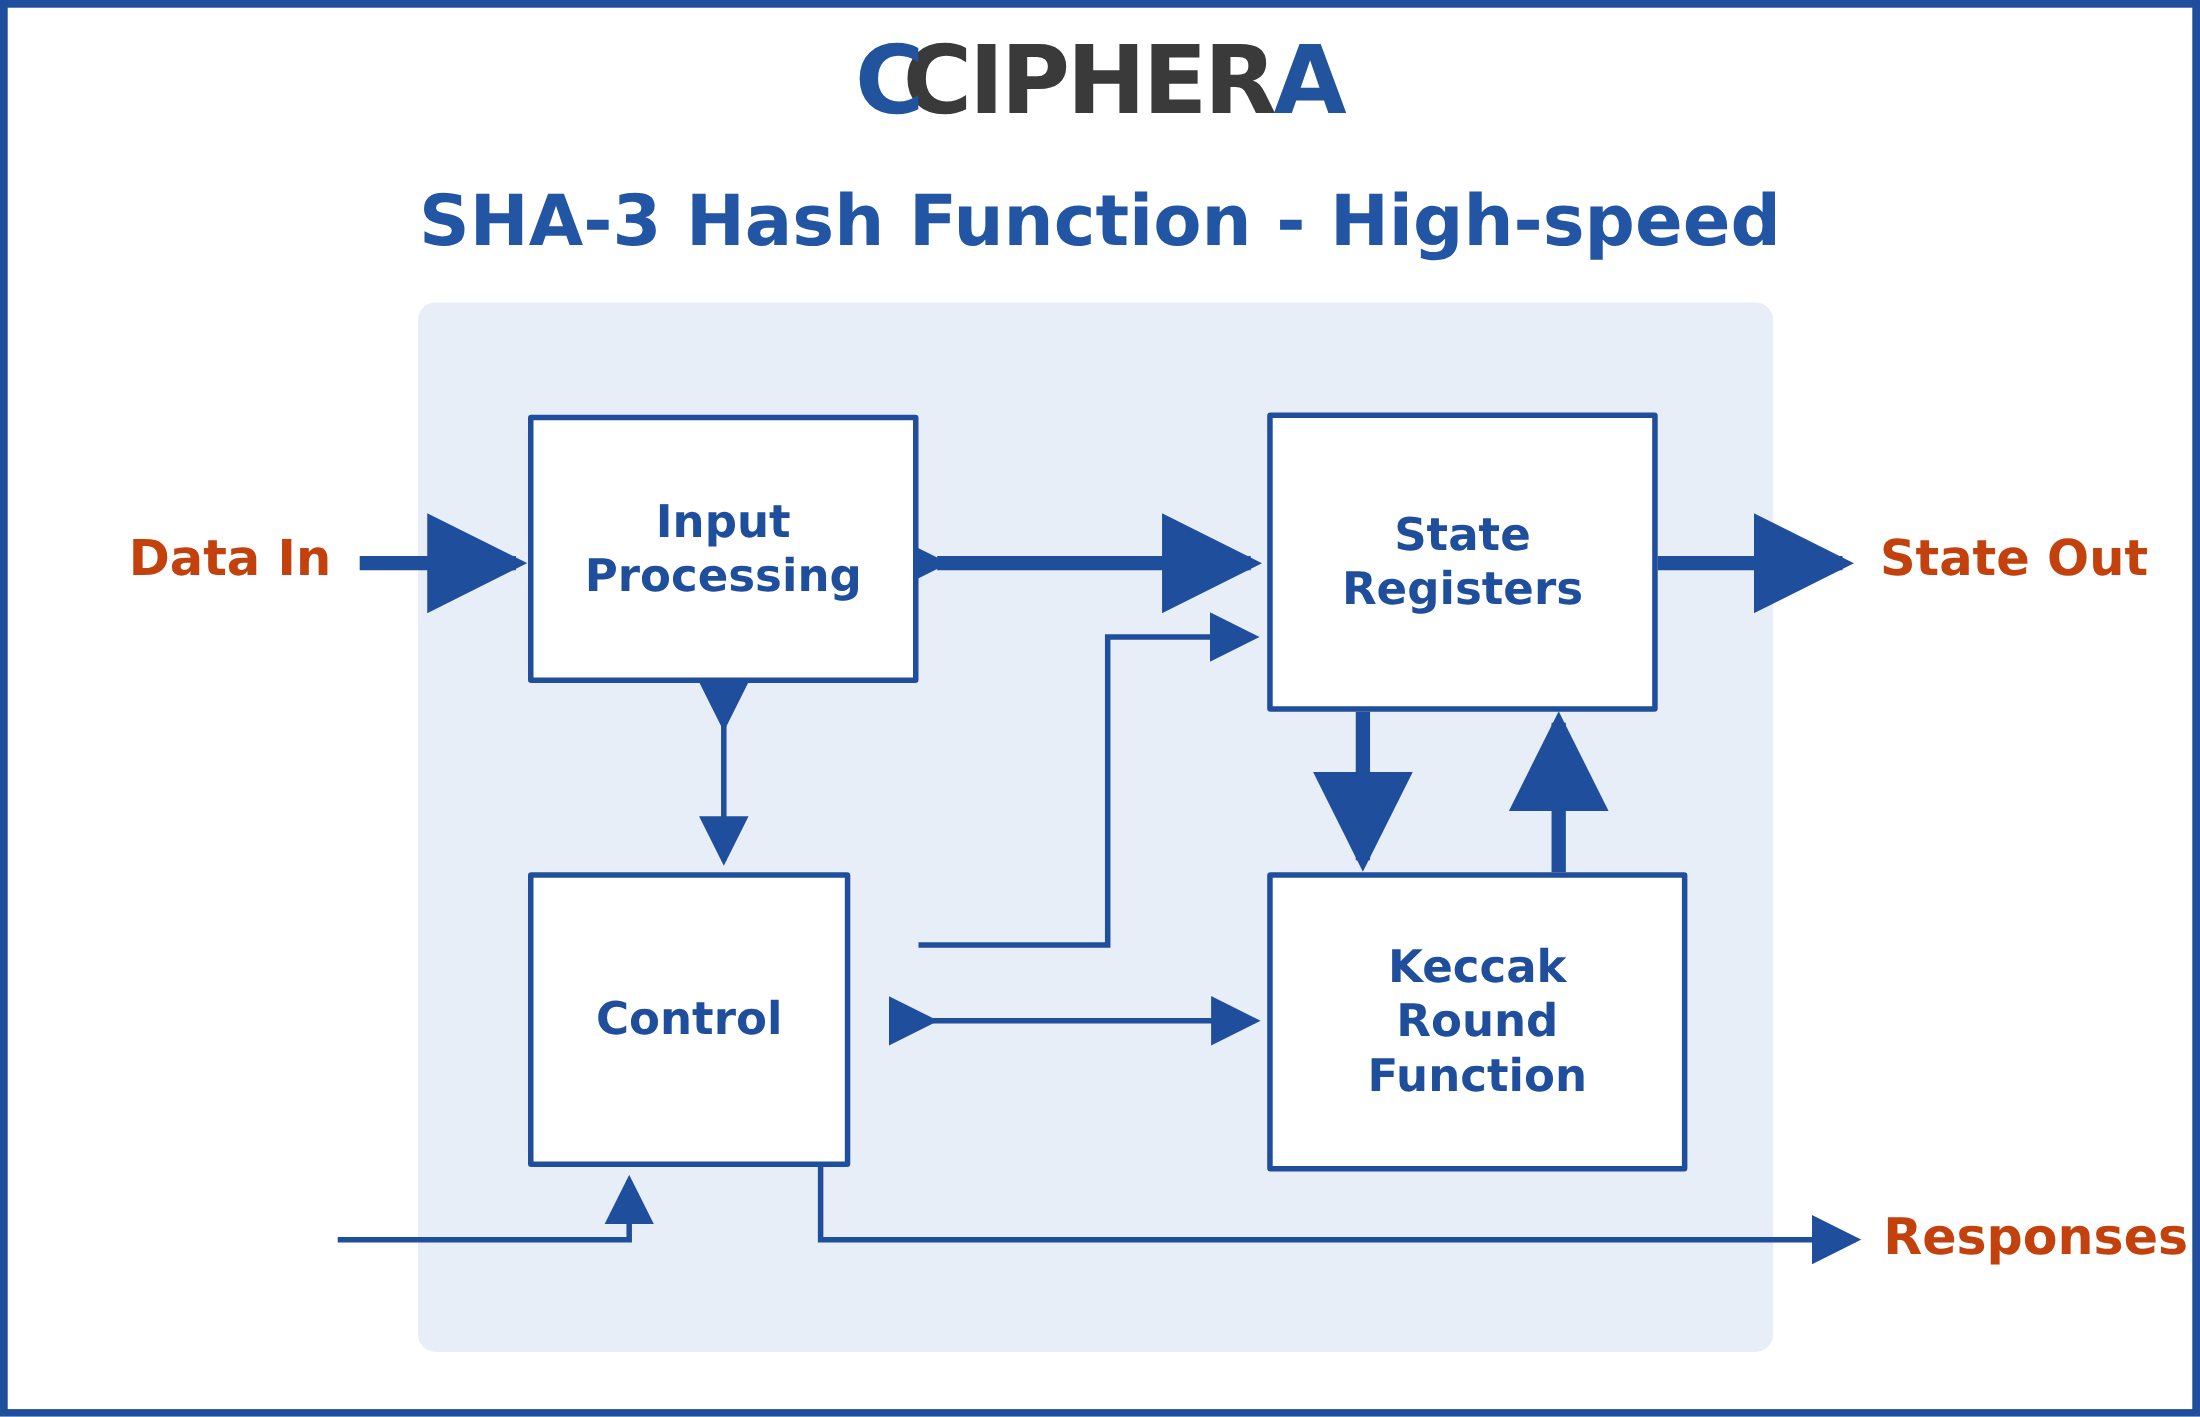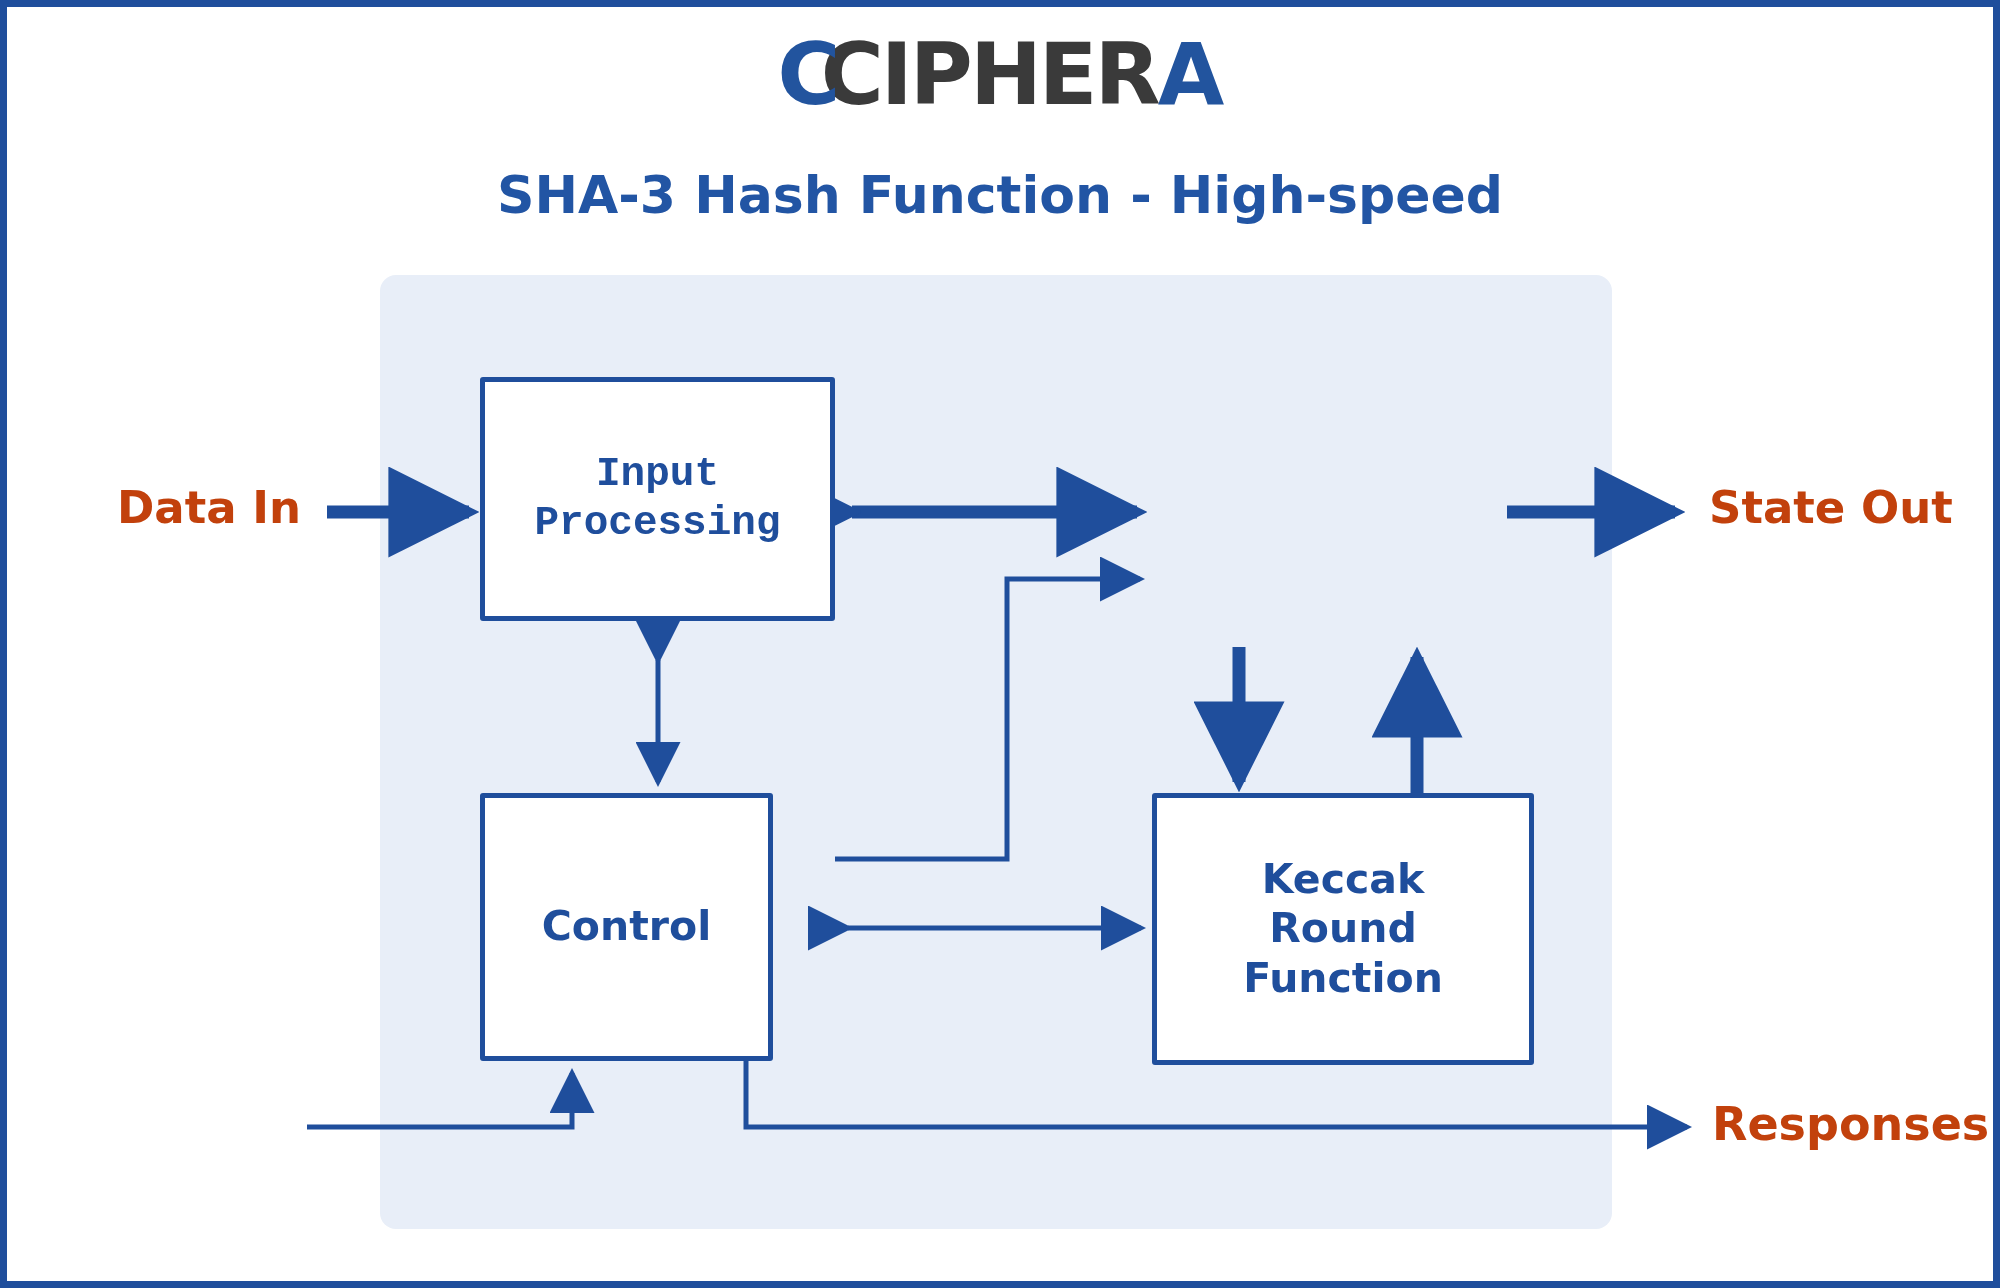--- a/index.html
+++ b/index.html
@@ -56,21 +56,21 @@
   
   #title {
     position: absolute;
     left: 0;
     right: 0;
     top: 160px;
     text-align: center;
     color: #2255a4;
     font-family: "DejaVu Sans", sans-serif;
     font-weight: bold;
-    font-size: 52px;
+    font-size: 64px;
     letter-spacing: 0px;
     line-height: 1.1;
   }
 
   
   #panel {
     position: absolute;
     left: 373px;
     top: 268px;
     width: 1232px;
@@ -89,21 +89,21 @@
     align-items: center;
     justify-content: center;
     text-align: center;
     color: #1f4e9c;
     font-family: "DejaVu Sans", sans-serif;
     font-weight: bold;
     font-size: 41px;
     line-height: 1.2;
     box-sizing: border-box;
   }
-  #block-input    { left: 473px;  top: 370px;  width: 355px;  height: 244px; font-family: Liberation Mono, monospace; }
+  #block-input    { left: 473px;  top: 370px;  width: 355px;  height: 244px; }
   #block-state    { left: 1145px; top: 368px;  width: 355px;  height: 272px; }
   #block-control  { left: 473px;  top: 786px;  width: 293px;  height: 268px; }
   #block-keccak   { left: 1145px; top: 786px;  width: 382px;  height: 272px; }
 
   
   .edge-label {
     position: absolute;
     color: #c2410c;
     font-family: "DejaVu Sans", sans-serif;
     white-space: nowrap;
@@ -199,20 +199,26 @@
     </svg>
   </div>
 
   <div class="block" id="block-input">
     <span>
       <span>Input</span><br>
       <span>Processing</span>
     </span>
   </div>
 
+  <div class="block" id="block-state">
+    <span>
+      <span>State</span><br>
+      <span>Registers</span>
+    </span>
+  </div>
 
   <div class="block" id="block-control">
     <span>
       <span>Control</span>
     </span>
   </div>
 
   <div class="block" id="block-keccak">
     <span>
       <span>Keccak</span><br>

